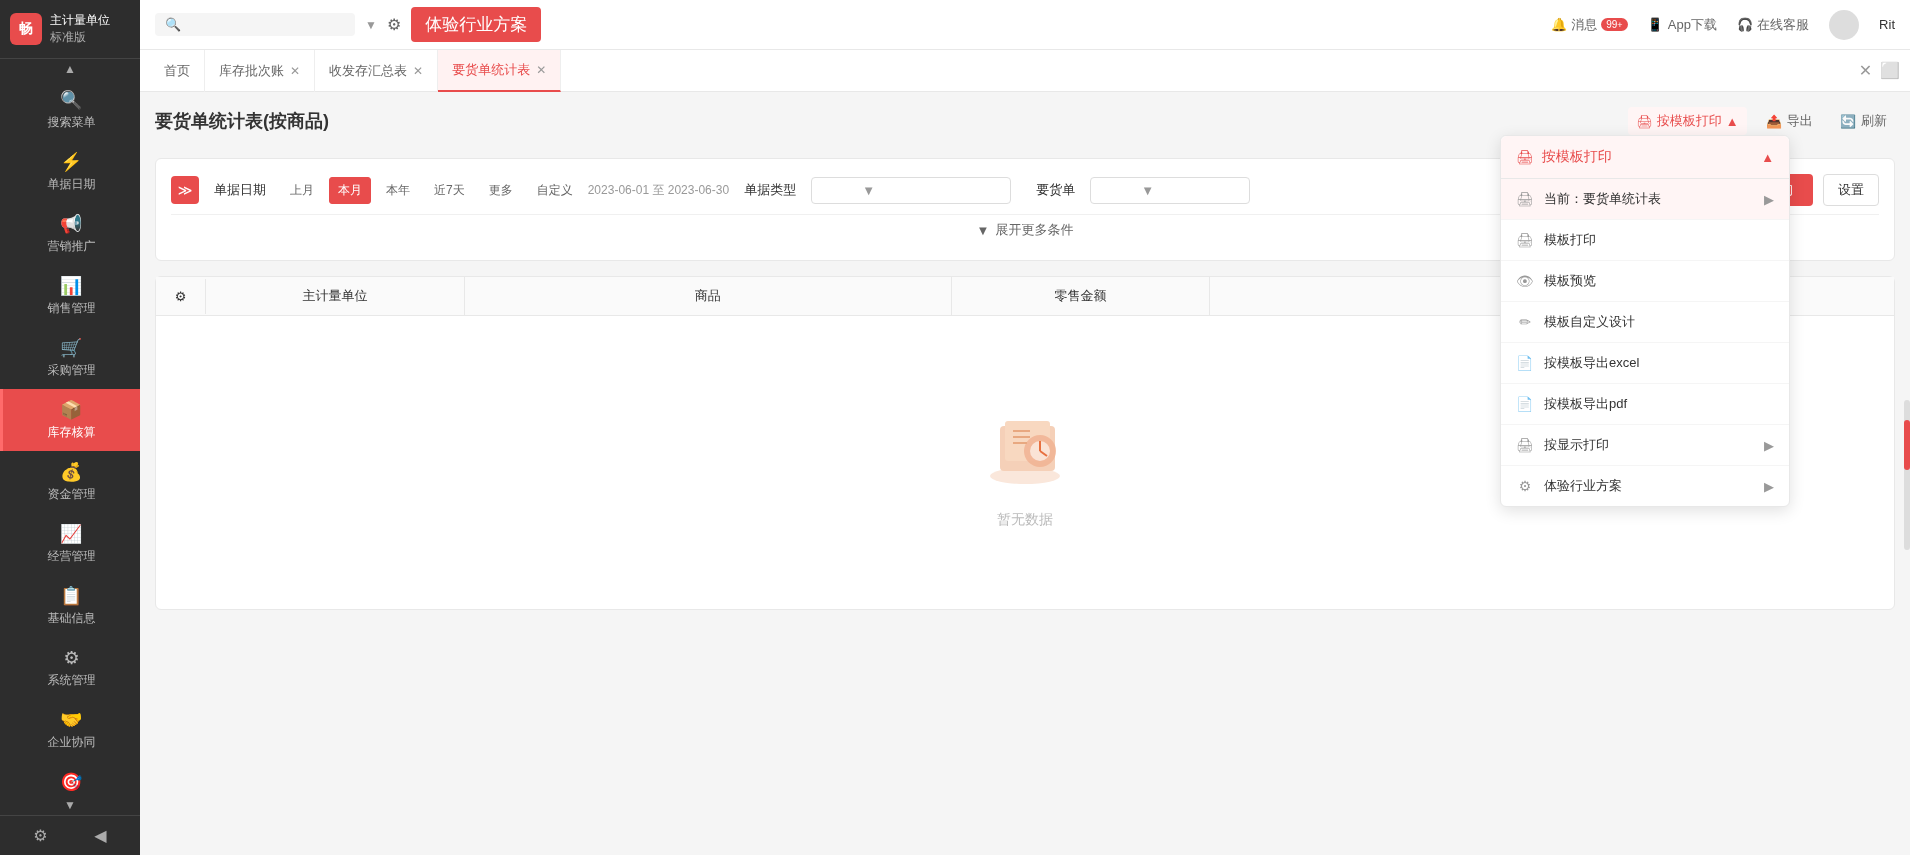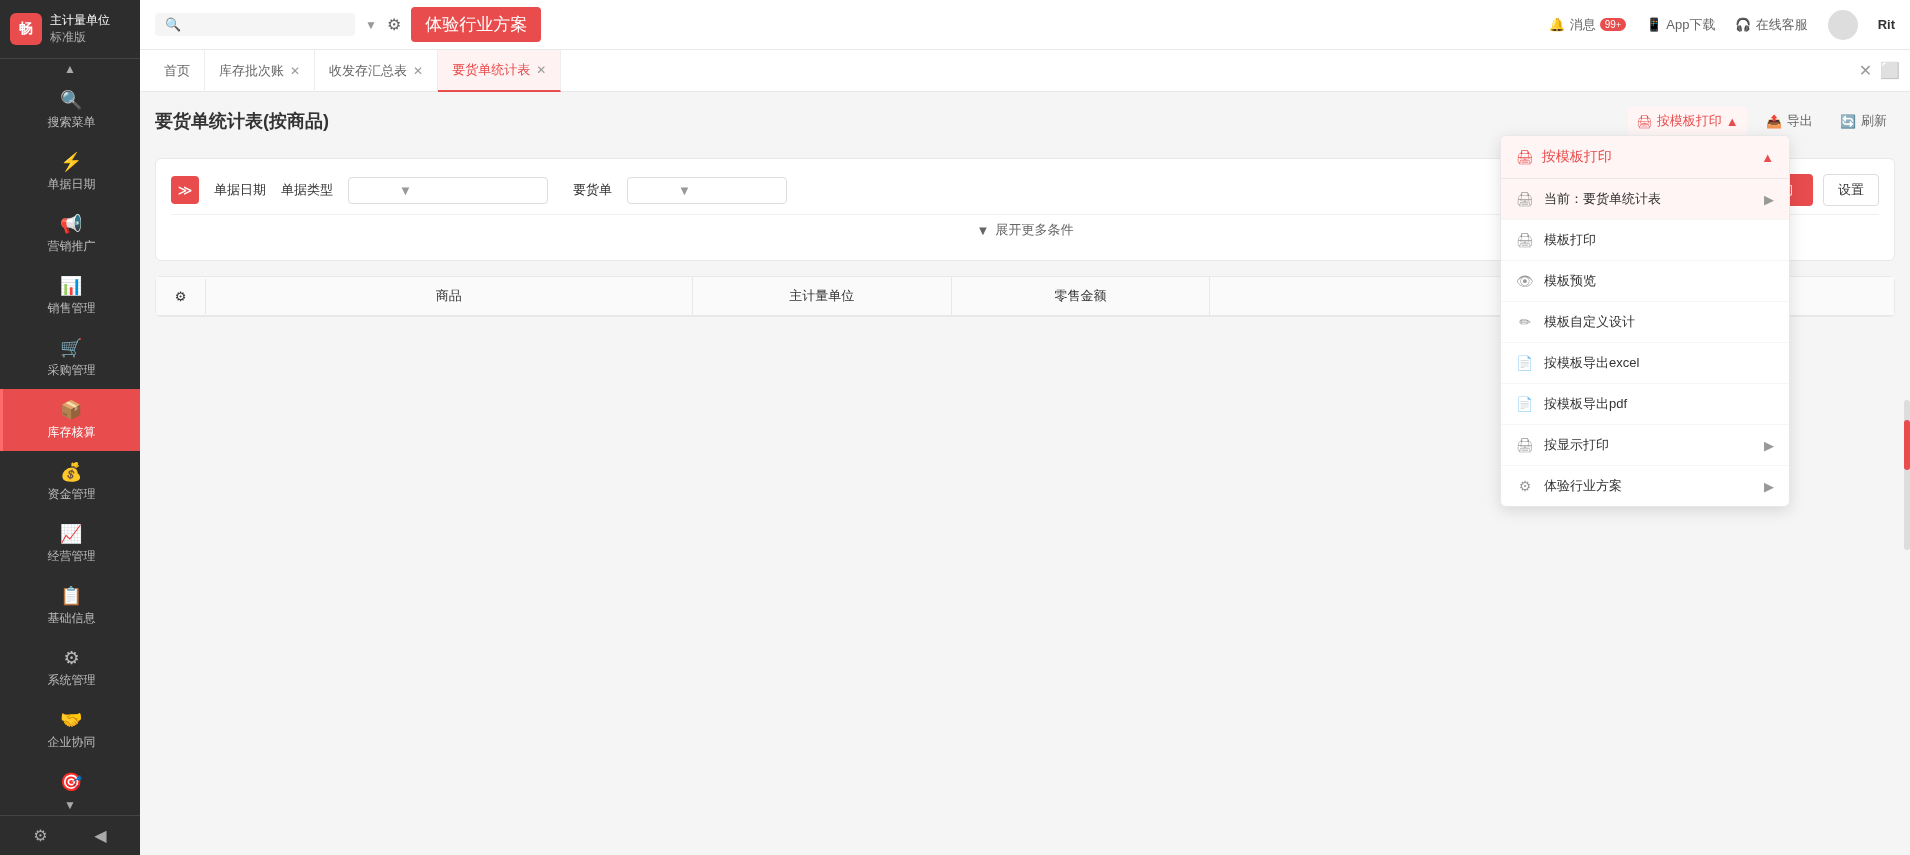--- a/index.html
+++ b/index.html
@@ -74,21 +74,21 @@
     }
     .badge {
       background: #e84c4c; color: #fff; border-radius: 10px;
       padding: 1px 5px; font-size: 10px; min-width: 18px; text-align: center;
     }
     .badge-plus { font-size: 9px; }
     .avatar {
       width: 30px; height: 30px; background: #ddd; border-radius: 50%;
       display: flex; align-items: center; justify-content: center; font-size: 12px;
     }
-    .username { color: #333; font-size: 13px; font-weight: bold; }
+    .username { color: #333; font-size: 13px; }
 
     
     .tabbar {
       position: fixed; left: 140px; top: 50px; right: 0; height: 42px;
       background: #fff; border-bottom: 1px solid #e8e8e8;
       display: flex; align-items: center; padding: 0 10px; z-index: 89; gap: 0;
     }
     .tab {
       display: flex; align-items: center; padding: 0 14px; height: 42px;
       cursor: pointer; color: #666; font-size: 13px; border-right: 1px solid #eee;
@@ -397,20 +397,29 @@
         </div>
       </div>
     </div>
 
     <div class="filter-area">
       <div class="filter-row">
         <div class="expand-icon">
           <span>≫</span>
         </div>
         <span class="filter-label">单据日期</span>
+        <div class="date-filter">
+          <div class="date-btn">上月</div>
+          <div class="date-btn active">本月</div>
+          <div class="date-btn">本年</div>
+          <div class="date-btn">近7天</div>
+          <div class="date-btn">更多</div>
+          <div class="date-btn">自定义</div>
+          <span class="date-range">2023-06-01 至 2023-06-30</span>
+        </div>
 
         <span class="filter-label">单据类型</span>
         <div class="filter-select">
           <span class="filter-select-text"></span>
           <span class="filter-select-arrow">▼</span>
         </div>
 
         <span class="filter-label" style="margin-left:10px;">要货单</span>
         <div class="filter-select" style="min-width:160px;">
           <span class="filter-select-text"></span>
@@ -428,26 +437,43 @@
         <span>▼</span>
         <span>展开更多条件</span>
       </div>
     </div>
 
     <div class="table-area">
       <div class="table-header">
         <div class="table-col table-col-settings">
           <span>⚙</span>
         </div>
+        <div class="table-col table-col-unit">主计量单位</div>
         <div class="table-col table-col-goods">商品</div>
-        <div class="table-col table-col-unit">主计量单位</div>
         <div class="table-col table-col-amount">零售金额</div>
         <div style="flex:3;"></div>
       </div>
 
+      <div class="empty-state">
+        <div class="empty-icon">
+          <svg viewBox="0 0 100 100" xmlns="http://www.w3.org/2000/svg">
+            <ellipse cx="50" cy="80" rx="35" ry="8" fill="#f5d0b8" opacity="0.5"></ellipse>
+            <rect x="25" y="30" width="55" height="45" rx="4" fill="#f5d0b8"></rect>
+            <rect x="30" y="25" width="45" height="40" rx="3" fill="#f8d8c0"></rect>
+            <circle cx="65" cy="55" r="16" fill="#f0b090" opacity="0.8"></circle>
+            <circle cx="65" cy="55" r="10" fill="#fff" opacity="0.6"></circle>
+            <line x1="65" y1="45" x2="65" y2="55" stroke="#e87040" stroke-width="2"></line>
+            <line x1="65" y1="55" x2="72" y2="60" stroke="#e87040" stroke-width="2"></line>
+            <line x1="38" y1="35" x2="55" y2="35" stroke="#e8a880" stroke-width="2"></line>
+            <line x1="38" y1="41" x2="55" y2="41" stroke="#e8a880" stroke-width="2"></line>
+            <line x1="38" y1="47" x2="52" y2="47" stroke="#e8a880" stroke-width="2"></line>
+          </svg>
+        </div>
+        <div class="empty-text">暂无数据</div>
+      </div>
     </div>
   </div>
 </div>
 
 <div class="print-dropdown">
   <div class="print-dropdown-header">
     <div class="print-dropdown-title">
       <span>🖨</span>
       <span>按模板打印</span>
     </div>

